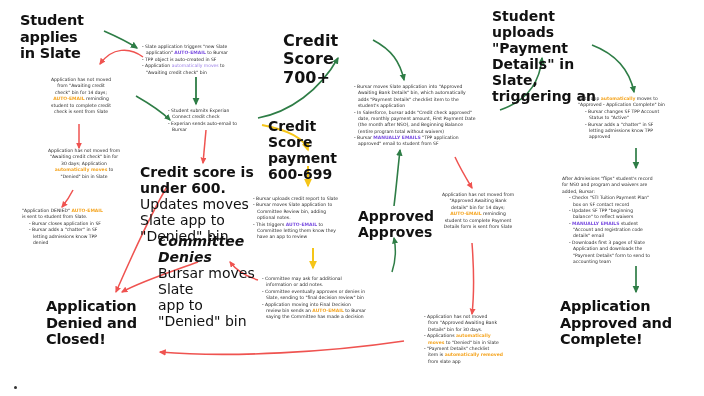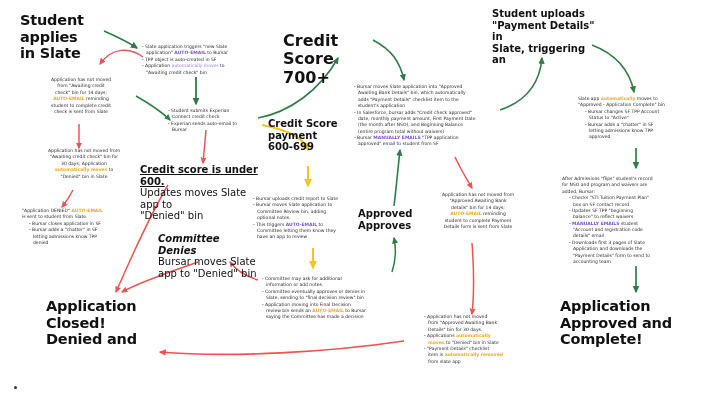--- a/index.html
+++ b/index.html
@@ -15,21 +15,21 @@
   svg#arrows{position:absolute;left:0;top:0;width:704px;height:396px;pointer-events:none;}
   .node{position:absolute;}
   .heading{
     font-weight:bold;
     text-align:left;
     line-height:1.15;
     color:#111111;
   }
   .h-big{font-size:14.5px;letter-spacing:-0.2px;}
   .h-mid{font-size:16px;}
-  .h-sm{font-size:10px;}
+  .h-sm{font-size:14px;}
   .para{
     font-size:4.5px;
     line-height:1.42;
     color:#2b2b2b;
     text-align:center;
   }
   .bullets{
     font-size:4.5px;
     line-height:1.42;
     color:#2b2b2b;
@@ -177,21 +177,21 @@
     <div>Score 700+</div>
   </div>
 
   <div class="node heading h-sm" style="left:268px;top:118px;width:82px;">
     <div>Credit Score</div>
     <div>payment</div>
     <div>600-699</div>
   </div>
 
   <div class="node heading h-sm" style="left:140px;top:164px;width:128px;font-weight:normal;">
-    <div style="font-weight:bold;text-decoration:underline;">Credit score is under 600.</div>
+    <div style="font-weight:bold;">Credit score is under 600.</div>
     <div>Updates moves Slate app to</div>
     <div>"Denied" bin</div>
   </div>
 
   <div class="node bullets" style="left:253px;top:196px;width:122px;">
     <div class="li">- Bursar uploads credit report to Slate</div>
     <div class="li">- Bursar moves Slate application to</div>
     <div class="li" style="text-indent:0;">Committee Review bin, adding</div>
     <div class="li" style="text-indent:0;">optional notes.</div>
     <div class="li"><span>- This triggers </span><span class="em-purple">AUTO-EMAIL</span><span> to</span></div>
@@ -281,22 +281,22 @@
     <div class="li sub" style="text-indent:0;">"Account and registration code</div>
     <div class="li sub" style="text-indent:0;">details" email</div>
     <div class="li sub">- Downloads first 3 pages of Slate</div>
     <div class="li sub" style="text-indent:0;">Application and downloads the</div>
     <div class="li sub" style="text-indent:0;">"Payment Details" form to send to</div>
     <div class="li sub" style="text-indent:0;">accounting team</div>
   </div>
 
   <div class="node heading h-big" style="left:46px;top:298px;width:150px;">
     <div>Application</div>
+    <div>Denied and</div>
     <div>Closed!</div>
-    <div>Denied and</div>
   </div>
 
   <div class="node heading h-big" style="left:560px;top:298px;width:150px;">
     <div>Application</div>
     <div>Approved and</div>
     <div>Complete!</div>
   </div>
 
   <div class="dot" style="left:14px;top:386px;"></div>
 

